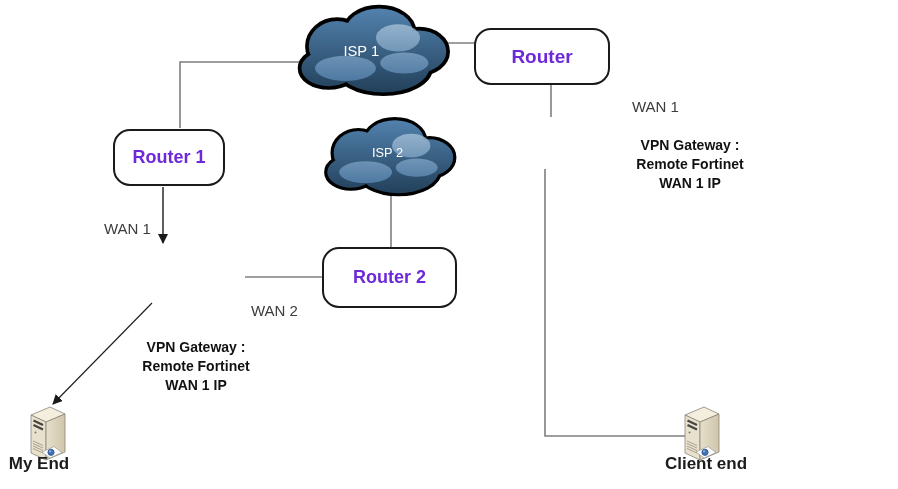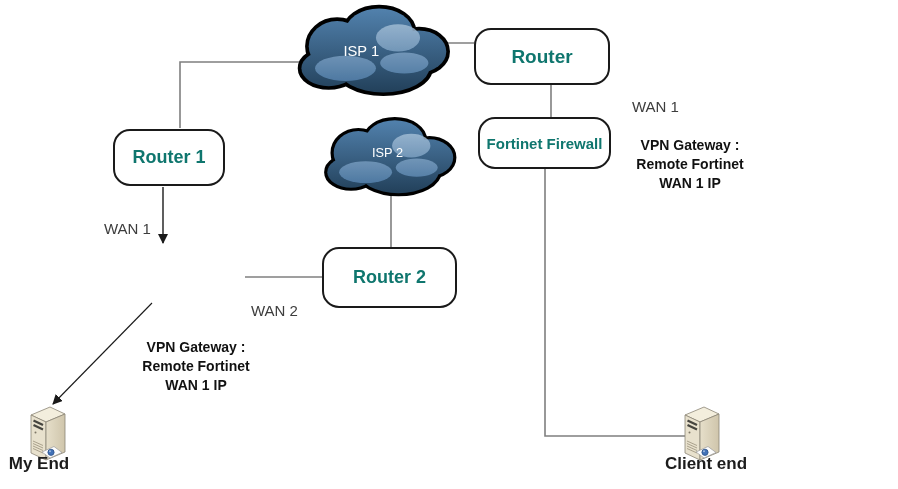--- a/index.html
+++ b/index.html
@@ -6,21 +6,21 @@
   #canvas{
     position:relative;width:898px;height:489px;background:#ffffff;overflow:hidden;
     font-family:"Liberation Sans",sans-serif;
   }
   .abs{position:absolute;}
   svg{display:block;}
   
   .node{
     position:absolute;background:#ffffff;border:2px solid #1a1a1a;border-radius:17px;
     display:flex;align-items:center;justify-content:center;flex-direction:column;
-    font-weight:bold;color:#0f766e;text-align:center;box-sizing:border-box;
+    font-weight:bold;color:#6d28d9;text-align:center;box-sizing:border-box;
   }
   .node .ln{line-height:19px;}
   
   .linklabel{
     position:absolute;font-size:15px;color:#3d3d3d;white-space:nowrap;
   }
   
   .note{
     position:absolute;width:150px;text-align:center;font-weight:bold;
     font-size:14px;line-height:19px;color:#111;
@@ -119,23 +119,20 @@
       <ellipse cx="50" cy="63" rx="29" ry="12"></ellipse>
       <ellipse cx="106" cy="58" rx="23" ry="10"></ellipse>
     </g>
     <text x="74" y="46" text-anchor="middle" font-size="14" fill="#ffffff">ISP 2</text>
   </svg>
 
   <div class="node" style="left:474px;top:28px;width:136px;height:57px;font-size:19px">
     <span>Router</span>
   </div>
 
-  <div class="node" style="left:478px;top:117px;width:133px;height:52px;font-size:15px">
-    <span>Fortinet Firewall</span>
-  </div>
 
   <div class="node" style="left:113px;top:129px;width:112px;height:57px;font-size:18px">
     <span>Router 1</span>
   </div>
 
 
   <div class="node" style="left:322px;top:247px;width:135px;height:61px;font-size:18px">
     <span>Router 2</span>
   </div>
 

